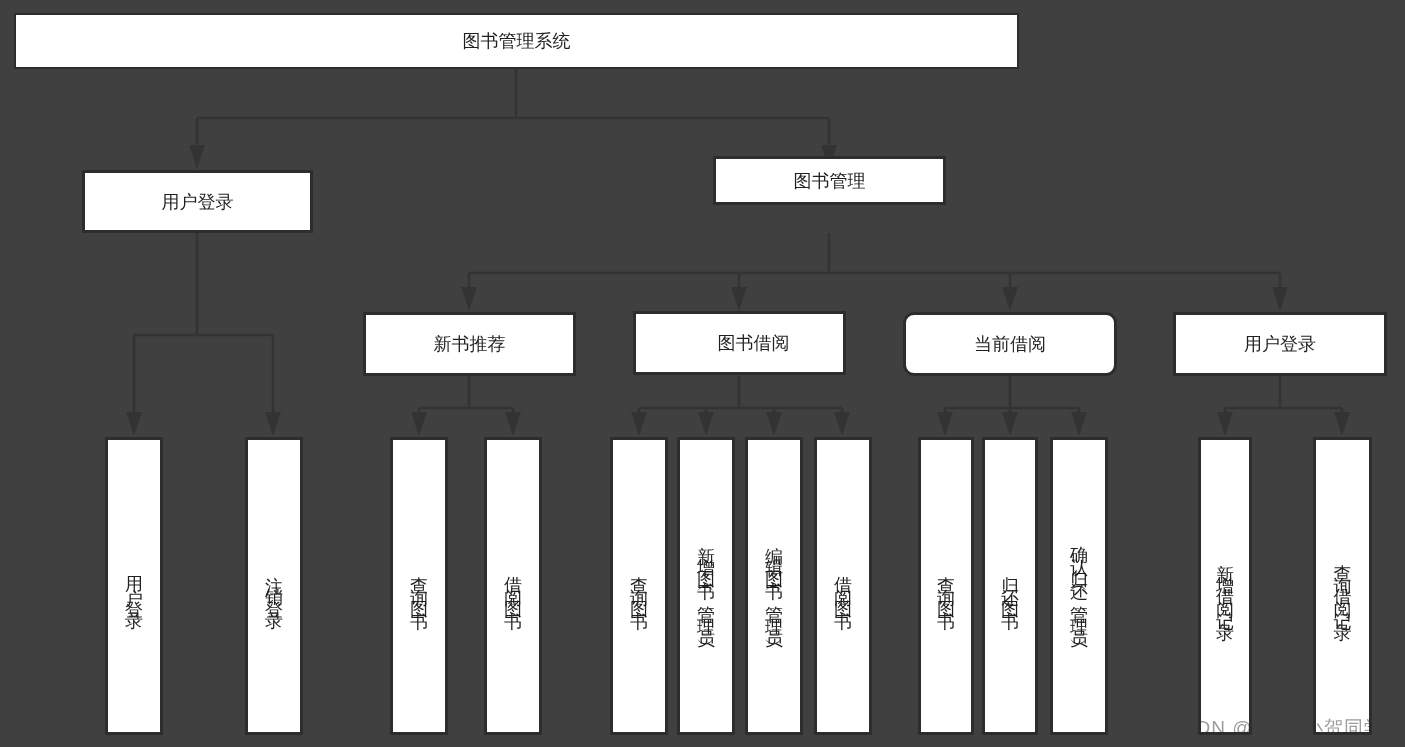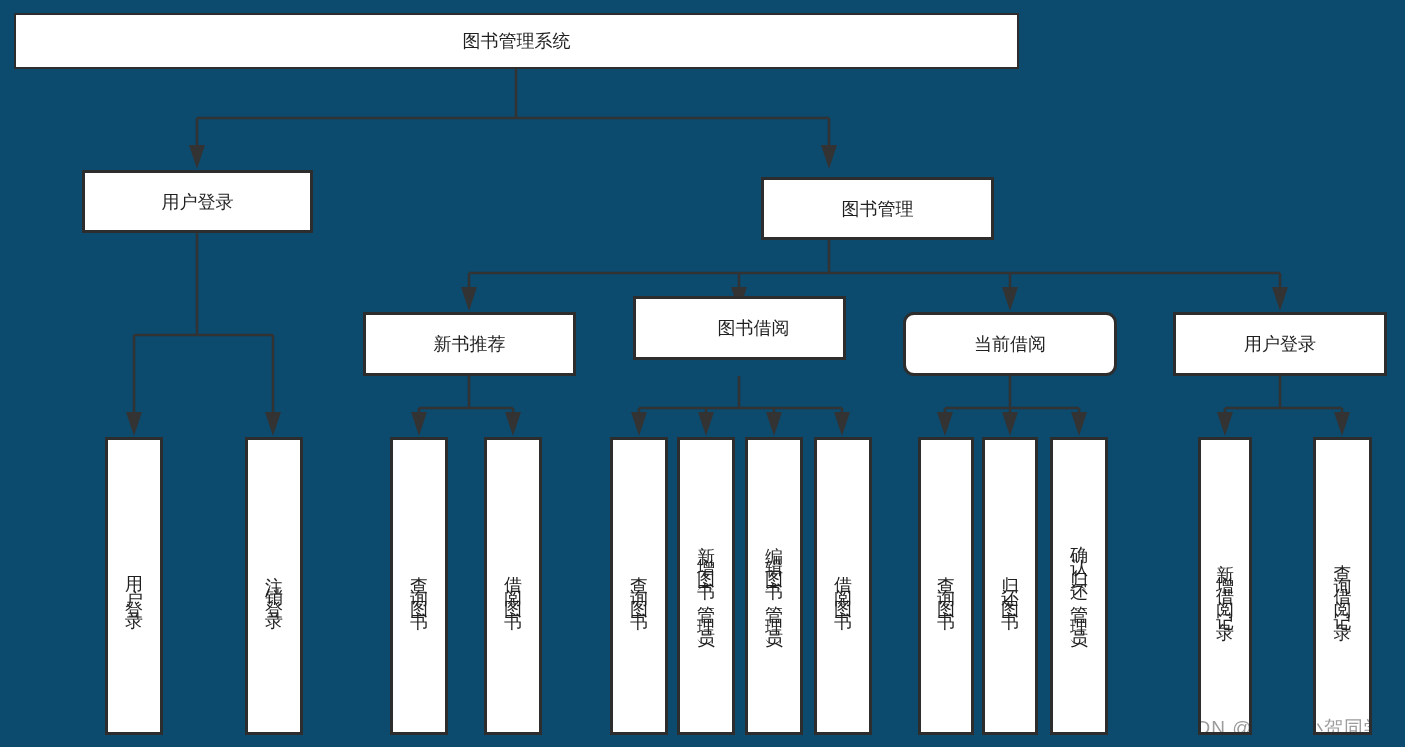--- a/index.html
+++ b/index.html
@@ -1,20 +1,20 @@
 <!DOCTYPE html>
 <html><head>
 <meta charset="utf-8">
 <style>
   html, body { margin: 0; padding: 0; background: #ffffff; }
   .canvas {
     position: relative;
     width: 1405px;
     height: 747px;
-    background: #0c4a6e;
+    background: #404040;
     font-family: "Liberation Sans", "DejaVu Sans", sans-serif;
     overflow: hidden;
   }
   .connectors {
     position: absolute;
     left: 0; top: 0;
     width: 1405px; height: 747px;
   }
   .connectors path {
     stroke: #333333;
@@ -111,28 +111,28 @@
     </g>
   </svg>
 
   <div class="box root-box" style="left:14px; top:13px; width:1005px; height:56px;">
     <span class="hlabel">图书管理系统</span>
   </div>
 
   <div class="box" style="left:82px; top:170px; width:231px; height:63px;">
     <span class="hlabel">用户登录</span>
   </div>
-  <div class="box" style="left:713px; top:177px; width:233px; height:63px;margin-left:48px;">
+  <div class="box" style="left:713px; top:156px; width:233px; height:49px;">
     <span class="hlabel">图书管理</span>
   </div>
 
   <div class="box" style="left:363px; top:312px; width:213px; height:64px;">
     <span class="hlabel">新书推荐</span>
   </div>
-  <div class="box" style="left:633px; top:296px; width:213px; height:64px;padding-left:28px;">
+  <div class="box" style="left:633px; top:311px; width:213px; height:64px;padding-left:28px;">
     <span class="hlabel">图书借阅</span>
   </div>
   <div class="box" style="left:903px; top:312px; width:214px; height:64px;border-radius:11px;">
     <span class="hlabel">当前借阅</span>
   </div>
   <div class="box" style="left:1173px; top:312px; width:214px; height:64px;">
     <span class="hlabel">用户登录</span>
   </div>
 
   <div class="box vbox" style="left:105px; top:437px; width:58px; height:298px;">

